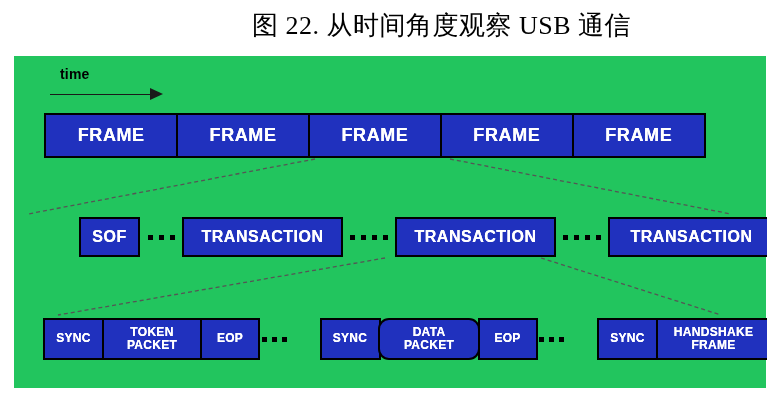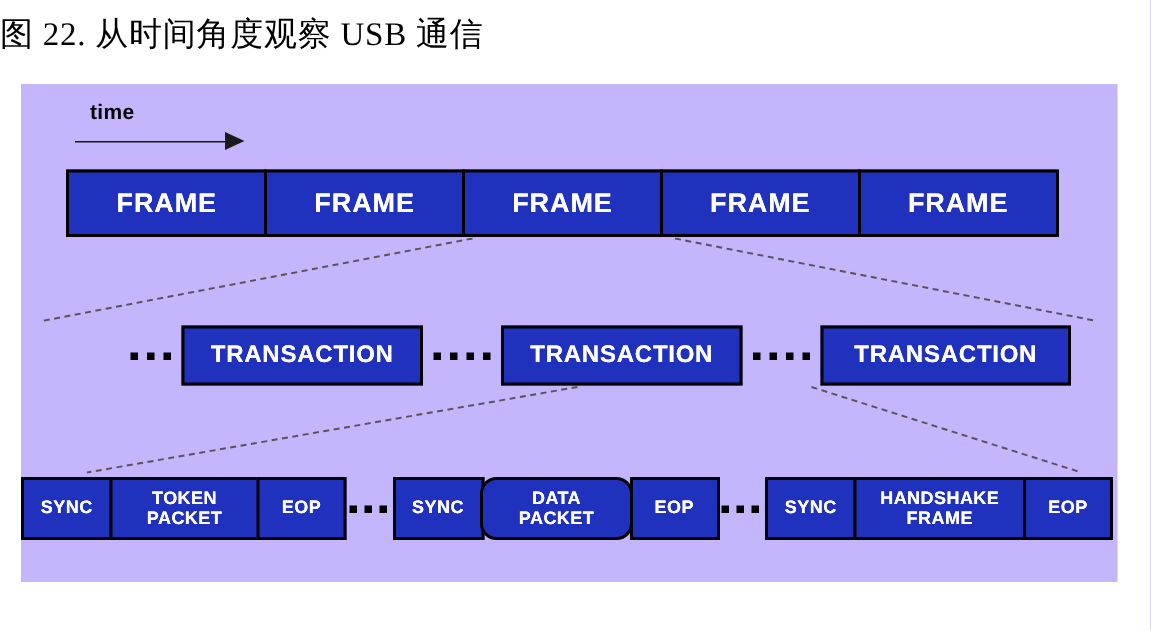--- a/index.html
+++ b/index.html
@@ -15,36 +15,37 @@
     overflow: hidden;
     position: relative;
   }
 
   
   #figure-title {
     position: absolute;
     left: 0;
     top: 8px;
     width: 631px;
-    text-align: left;
+    text-align: right;
     font-family: "Liberation Serif", "DejaVu Serif", serif;
-    font-size: 22px;
+    font-size: 26px;
     color: #000000;
     letter-spacing: 0.5px;
     white-space: nowrap;
   }
 
   
   #diagram-panel {
     position: absolute;
     left: 14px;
     top: 56px;
     width: 731px;
     height: 332px;
-    background: #c4b5fd;
+    background: #22c55e;
+    padding-left: 21px;
   }
 
   
   #time-axis {
     position: absolute;
     left: 36px;
     top: 10px;
     width: 130px;
     height: 40px;
   }
@@ -154,21 +155,21 @@
   #packet-row .group {
     display: flex;
     height: 42px;
   }
   #packet-row .cell {
     height: 42px;
     font-size: 12px;
     letter-spacing: 0.3px;
     margin-right: -2.5px;
   }
-  .cell.sync    { width: 61px; }
+  .cell.sync    { width: 61px; margin-left: 29px; }
   .cell.eop     { width: 60px; }
   .cell.pkt-token     { width: 101px; }
   .cell.pkt-data      { width: 102px; border-radius: 11px; }
   .cell.pkt-handshake { width: 116px; }
 
   .gap-pkt { width: 33px; justify-content: center; }
   .gap-pkt i { width: 5px; height: 5px; margin: 0 2.5px; }
 
   
   #leaders {
@@ -204,20 +205,21 @@
 
   <div id="frame-row">
     <div class="cell frame">FRAME</div>
     <div class="cell frame">FRAME</div>
     <div class="cell frame">FRAME</div>
     <div class="cell frame">FRAME</div>
     <div class="cell frame">FRAME</div>
   </div>
 
   <div id="transaction-row">
+    <div class="cell sof">SOF</div>
     <div class="dots gap-sof">
       <i></i>
       <i></i>
       <i></i>
     </div>
     <div class="cell txn">TRANSACTION</div>
     <div class="dots gap-txn">
       <i></i>
       <i></i>
       <i></i>

